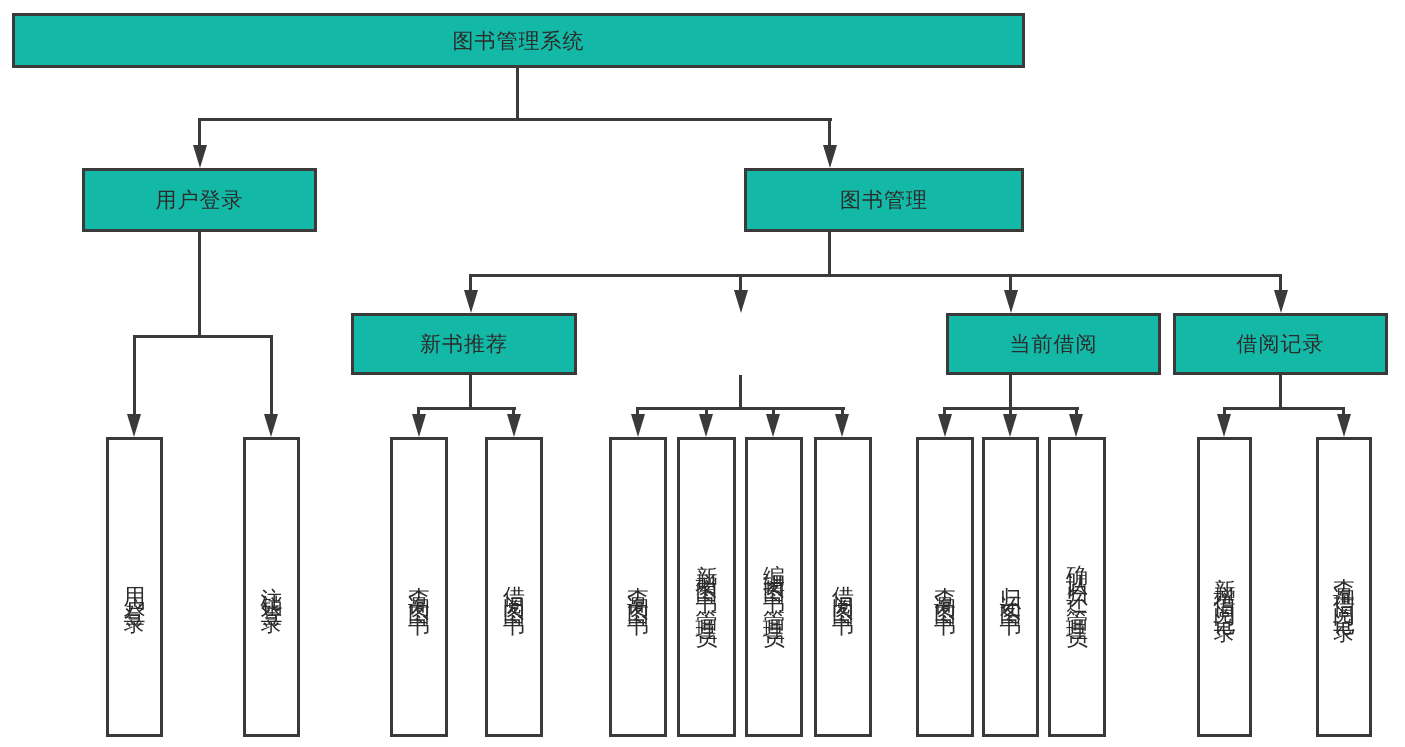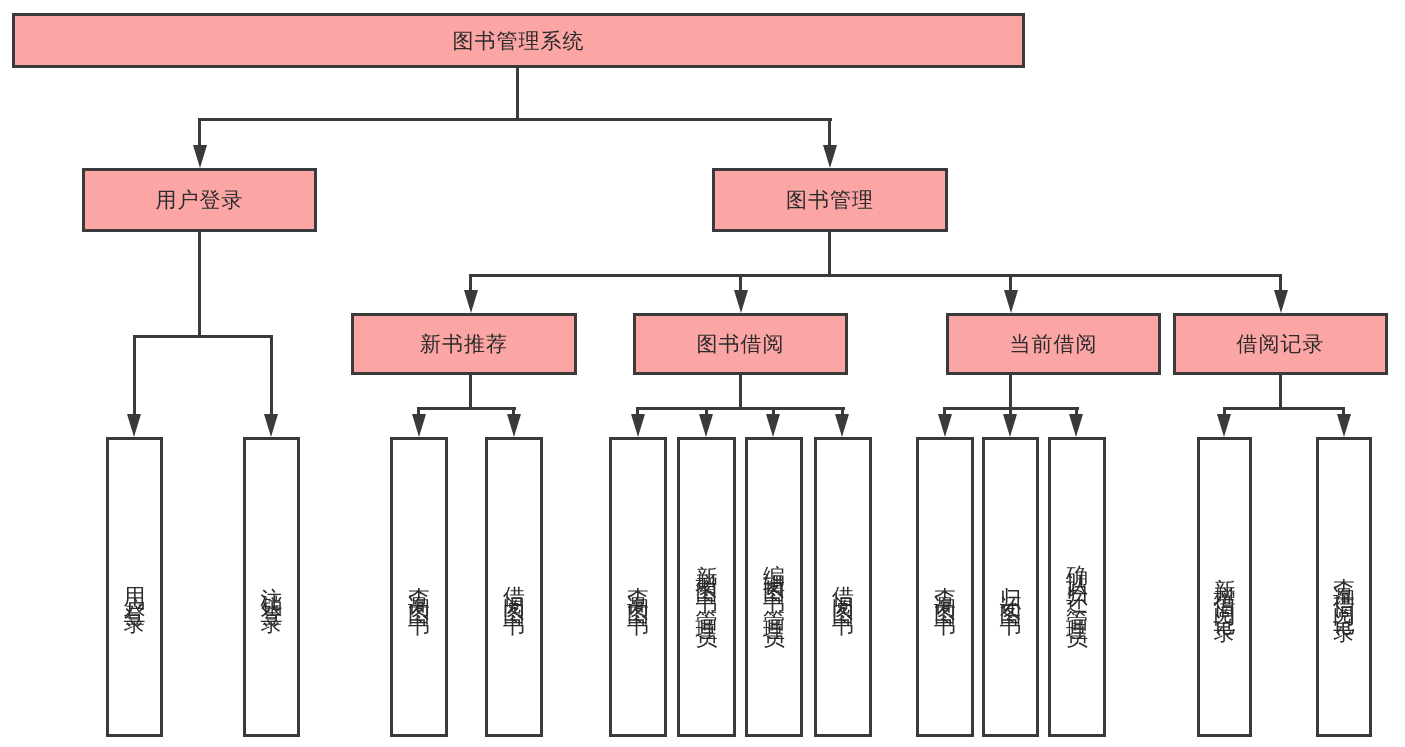--- a/index.html
+++ b/index.html
@@ -9,21 +9,21 @@
     height: 747px;
     background: #ffffff;
     font-family: "Liberation Sans", "DejaVu Sans", sans-serif;
     color: #222222;
     overflow: hidden;
   }
   .box {
     position: absolute;
     box-sizing: border-box;
     border: 3px solid #3a3a3a;
-    background: #fca5a5;
+    background: #14b8a6;
     display: flex;
     align-items: center;
     justify-content: center;
     font-size: 21px;
     letter-spacing: 1px;
     color: #2b2b2b;
   }
   .vbox {
     position: absolute;
     box-sizing: border-box;
@@ -63,24 +63,23 @@
   }
 </style>
 </head>
 <body>
 
 <div id="canvas">
 
   <div class="box" style="left:12px; top:13px; width:1013px; height:55px">图书管理系统</div>
 
   <div class="box" style="left:82px; top:168px; width:235px; height:64px">用户登录</div>
-  <div class="box" style="left:712px; top:168px; width:236px; height:64px">图书管理</div>
+  <div class="box" style="left:744px; top:168px; width:280px; height:64px">图书管理</div>
 
   <div class="box" style="left:351px; top:313px; width:226px; height:62px">新书推荐</div>
-  <div class="box" style="left:633px; top:313px; width:215px; height:62px">图书借阅</div>
   <div class="box" style="left:946px; top:313px; width:215px; height:62px">当前借阅</div>
   <div class="box" style="left:1173px; top:313px; width:215px; height:62px">借阅记录</div>
 
   <div class="vbox" style="left:106px; width:57px">
     <span class="vtext">用户登录</span>
   </div>
   <div class="vbox" style="left:243px; width:57px">
     <span class="vtext">注销登录</span>
   </div>
 

